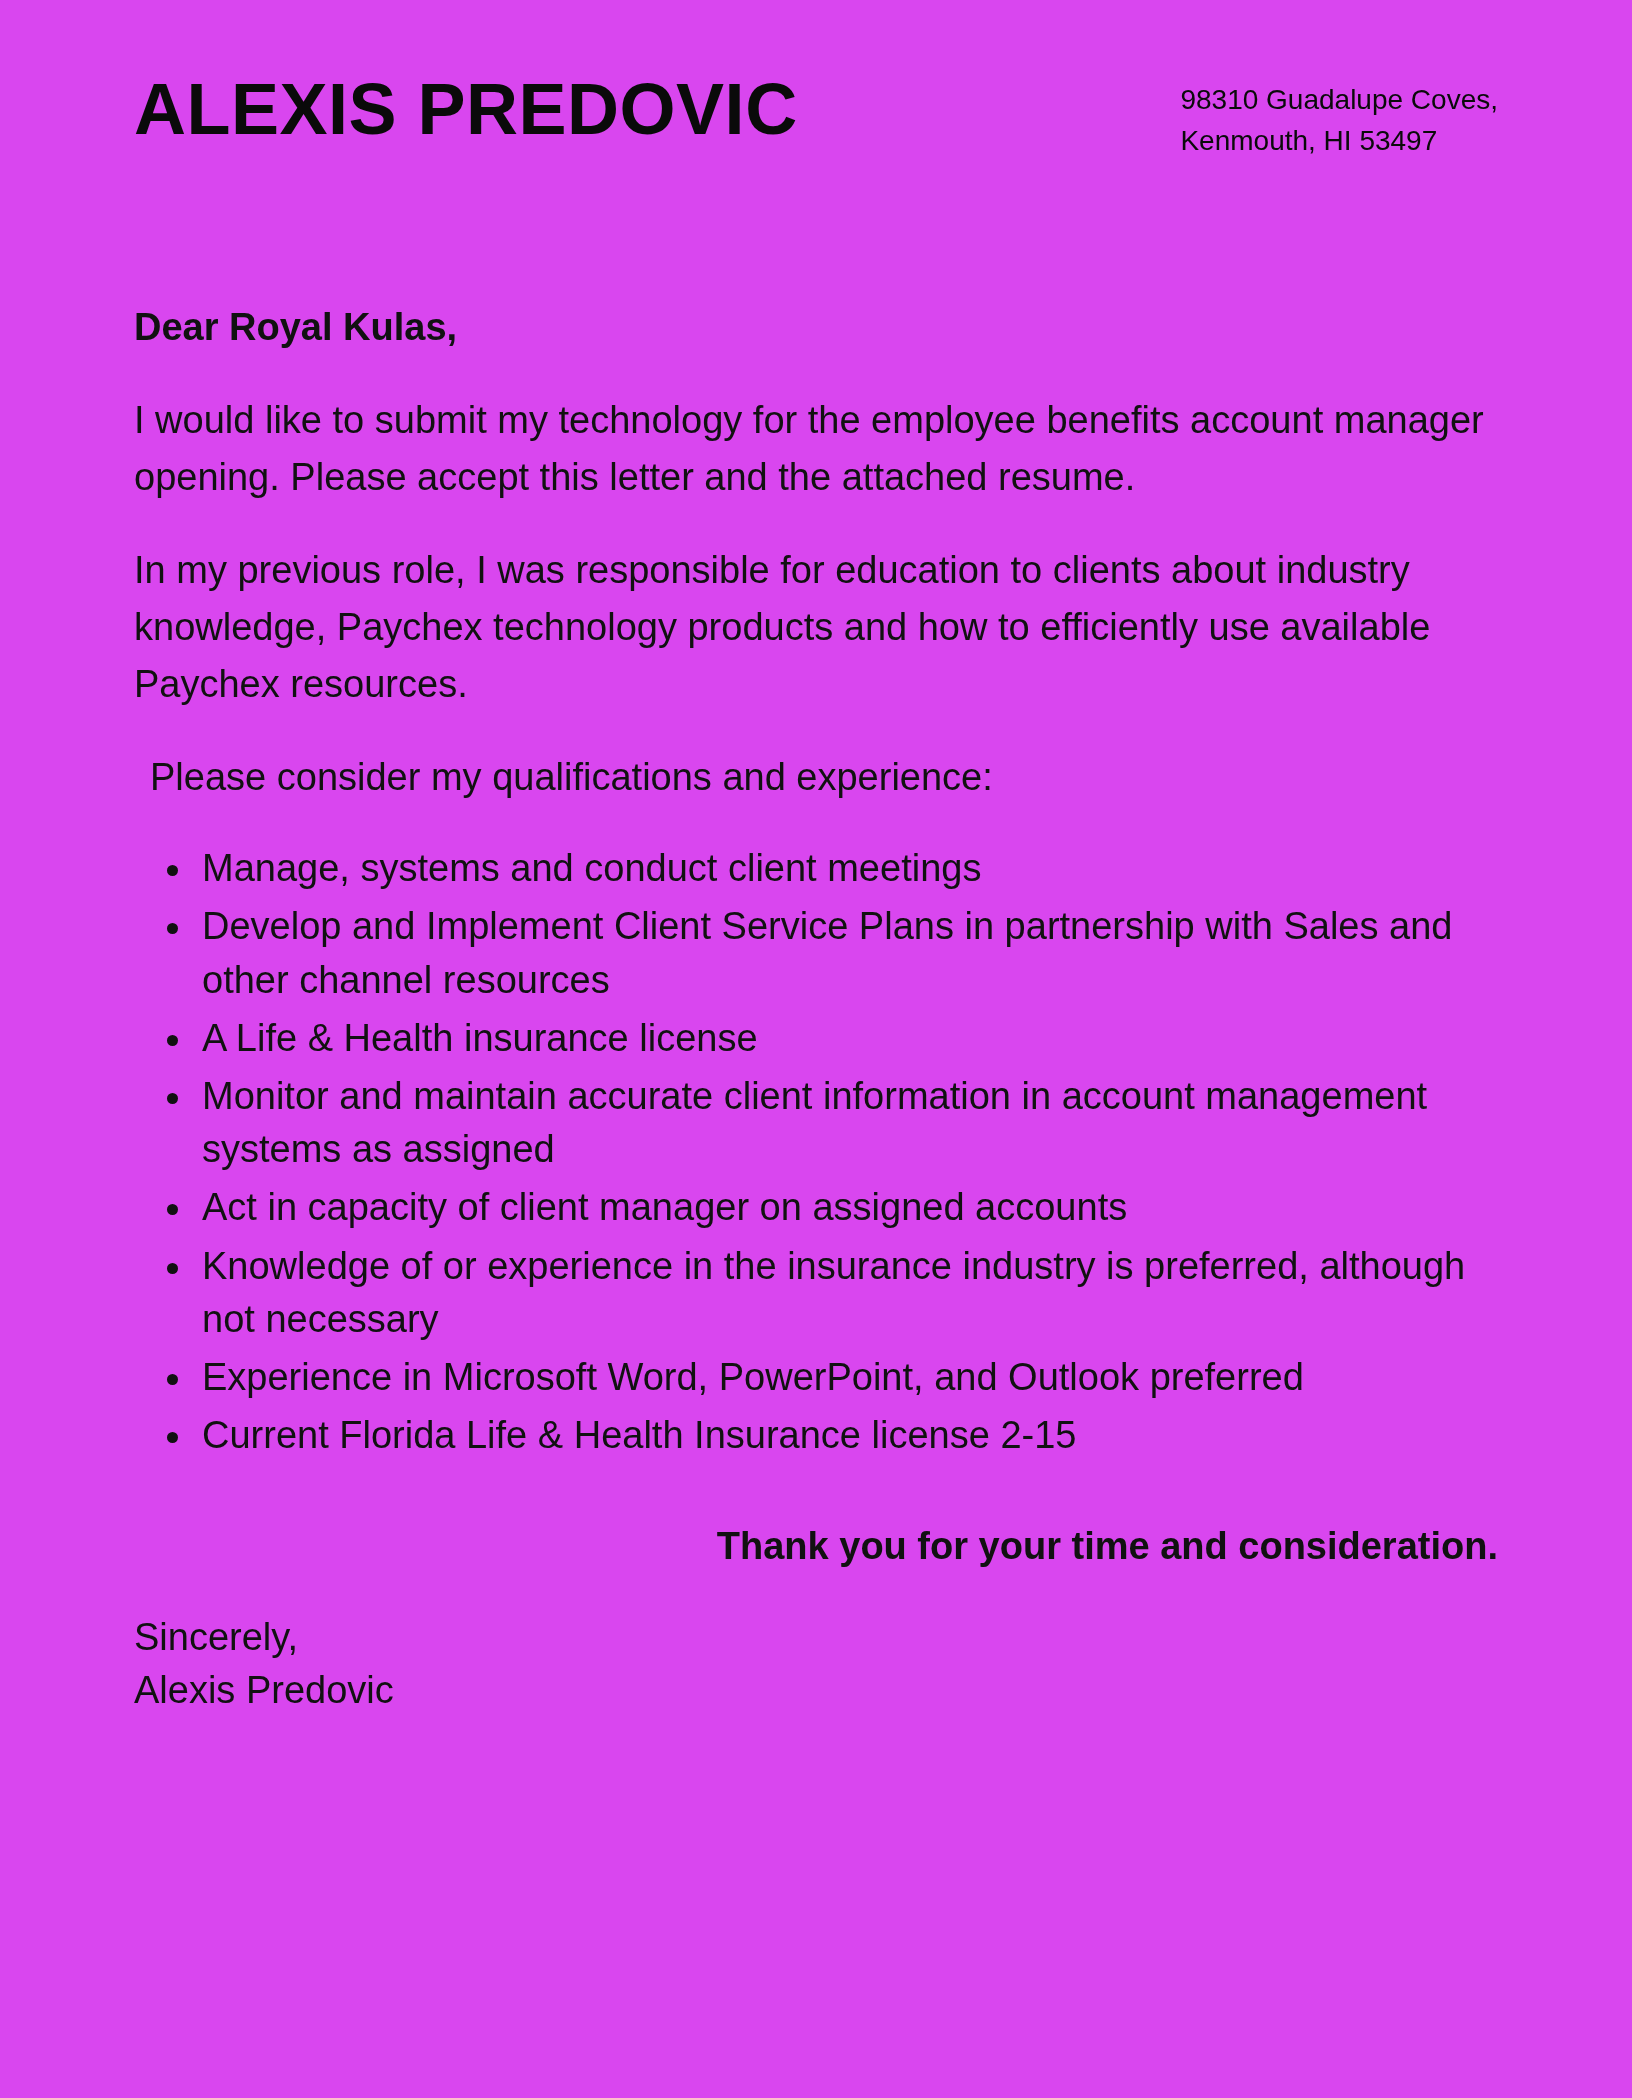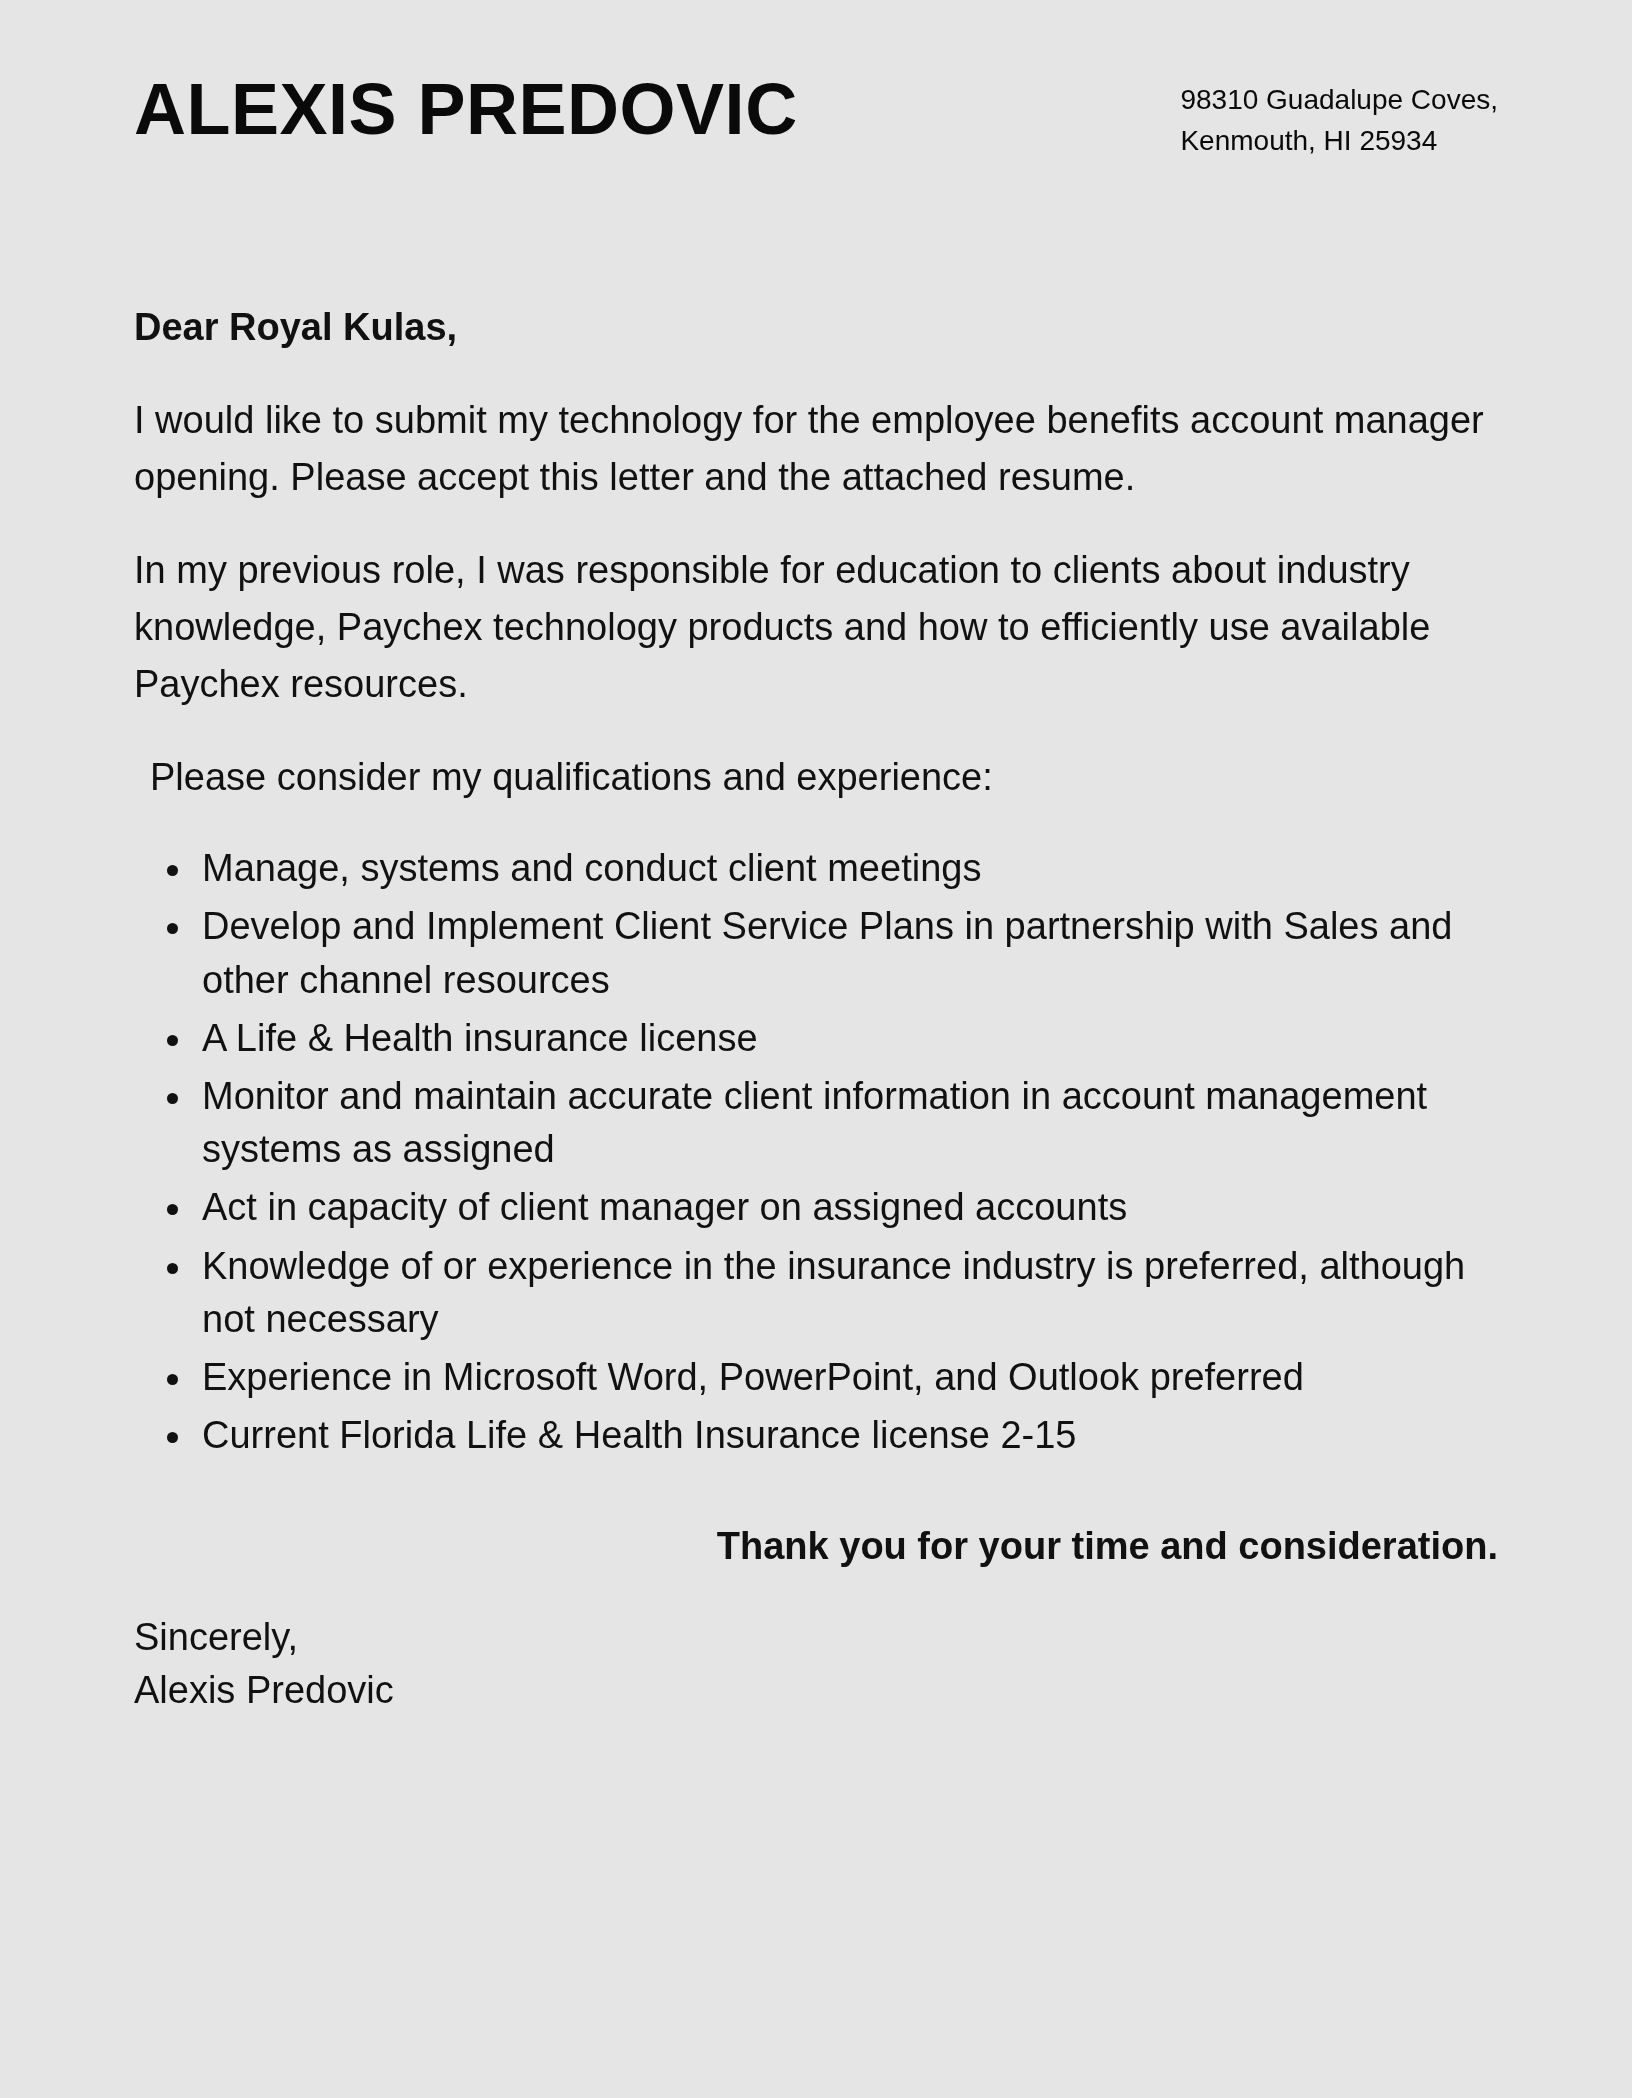--- a/index.html
+++ b/index.html
@@ -9,21 +9,21 @@
   }
 
   body {
     font-family: "Liberation Sans", "DejaVu Sans", sans-serif;
     color: #111111;
   }
 
   .page {
     width: 1632px;
     min-height: 2098px;
-    background: #e5e5e5;
+    background: #d946ef;
     padding: 70px 134px 134px 134px;
   }
 
   .letter-header {
     display: flex;
     justify-content: space-between;
     align-items: flex-start;
   }
 
   .letter-name {
@@ -87,21 +87,21 @@
 </style>
 </head>
 <body>
 
 <div class="page">
 
   <div class="letter-header">
     <div class="letter-name">ALEXIS PREDOVIC</div>
     <div class="letter-address">
       <div>98310 Guadalupe Coves,</div>
-      <div>Kenmouth, HI 25934</div>
+      <div>Kenmouth, HI 53497</div>
     </div>
   </div>
 
   <div class="letter-body">
 
     <div class="salutation">Dear Royal Kulas,</div>
 
     <div class="paragraph">I would like to submit my technology for the employee benefits account manager opening. Please accept this letter and the attached resume.</div>
 
     <div class="paragraph">In my previous role, I was responsible for education to clients about industry knowledge, Paychex technology products and how to efficiently use available Paychex resources.</div>

